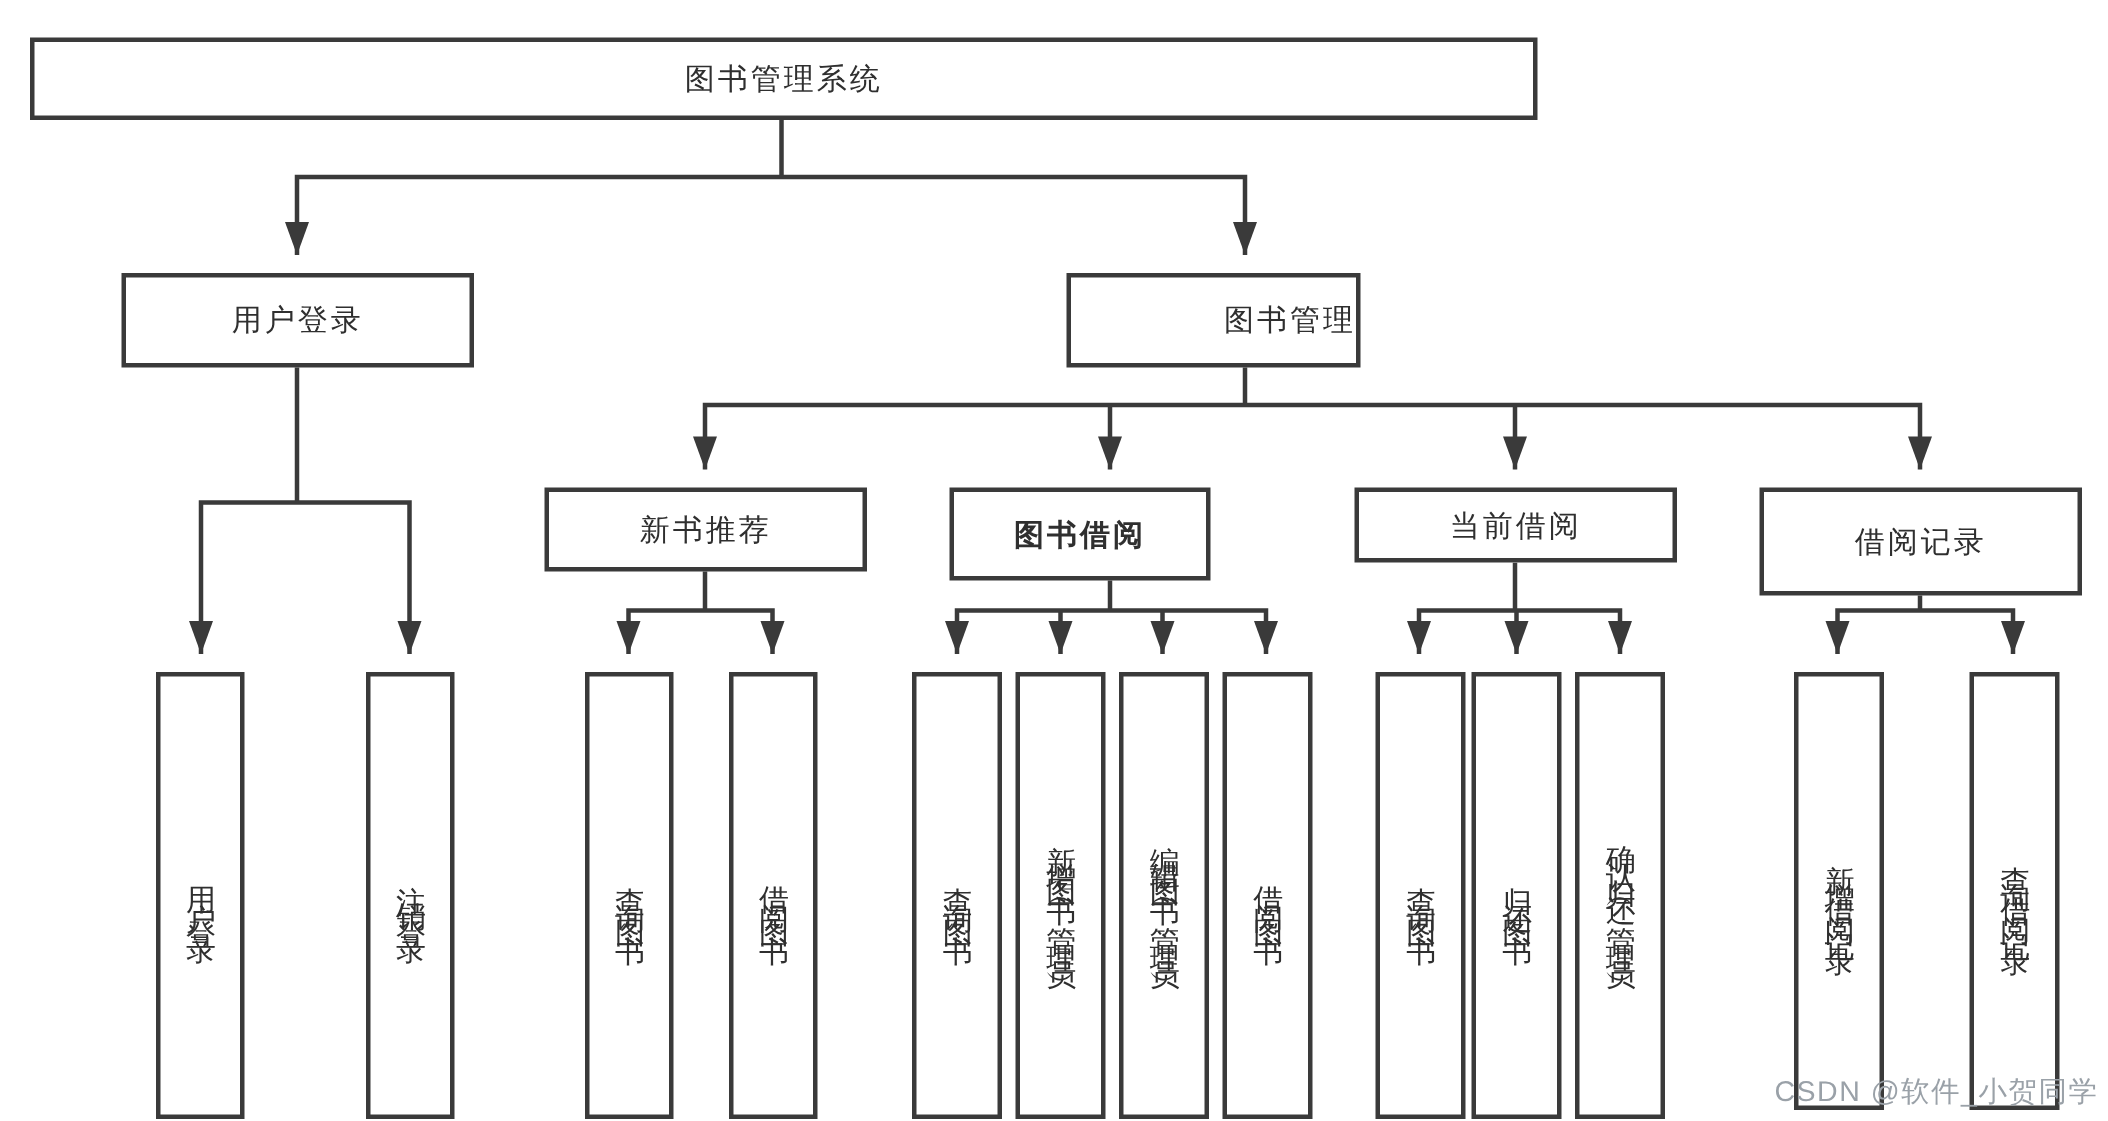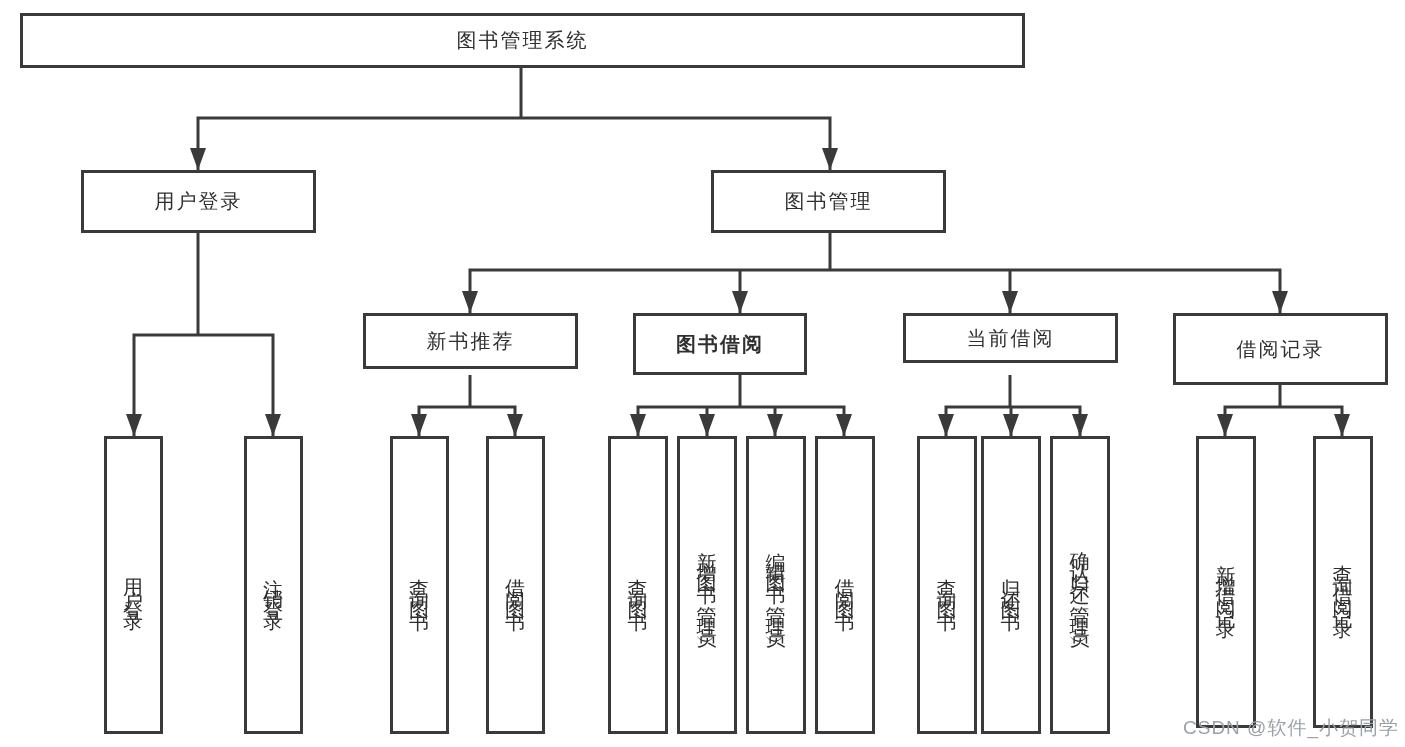--- a/index.html
+++ b/index.html
@@ -25,20 +25,21 @@
   svg.connectors polygon{fill:var(--line);stroke:none;}
   .node{
     position:absolute;
     box-sizing:border-box;
     border:3px solid var(--line);
     background:var(--background);
     display:flex;align-items:center;justify-content:center;
     font-size:20px;
     letter-spacing:2px;
     white-space:nowrap;
+    margin-top:12px;
   }
   .leaf span{
     writing-mode:vertical-rl;
     text-orientation:mixed;
     letter-spacing:11px;
     font-size:20px;
     line-height:1;
   }
   .watermark{
     position:absolute;
@@ -99,21 +100,21 @@
     </g>
   </svg>
 
   <div class="node" style="left:20px;top:13px;width:1005px;height:55px;">
     <span>图书管理系统</span>
   </div>
 
   <div class="node" style="left:81px;top:170px;width:235px;height:63px;">
     <span>用户登录</span>
   </div>
-  <div class="node" style="left:711px;top:170px;width:235px;height:63px;">
+  <div class="node" style="left:711px;top:170px;width:196px;height:63px;justify-content:flex-end;">
     <span>图书管理</span>
   </div>
 
   <div class="node" style="left:363px;top:313px;width:215px;height:56px;">
     <span>新书推荐</span>
   </div>
   <div class="node" style="left:633px;top:313px;width:174px;height:62px;font-weight:bold;">
     <span>图书借阅</span>
   </div>
   <div class="node" style="left:903px;top:313px;width:215px;height:50px;align-items:center;">

